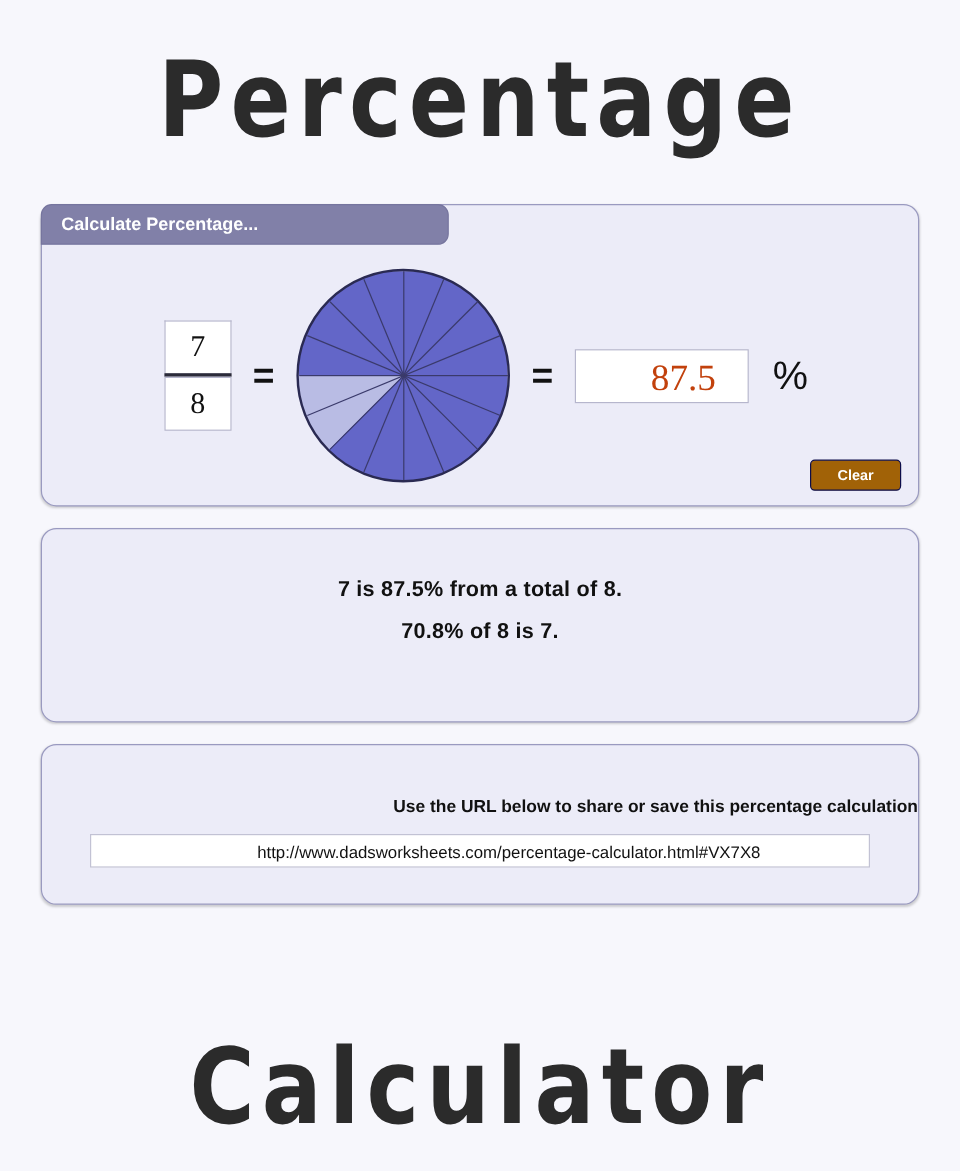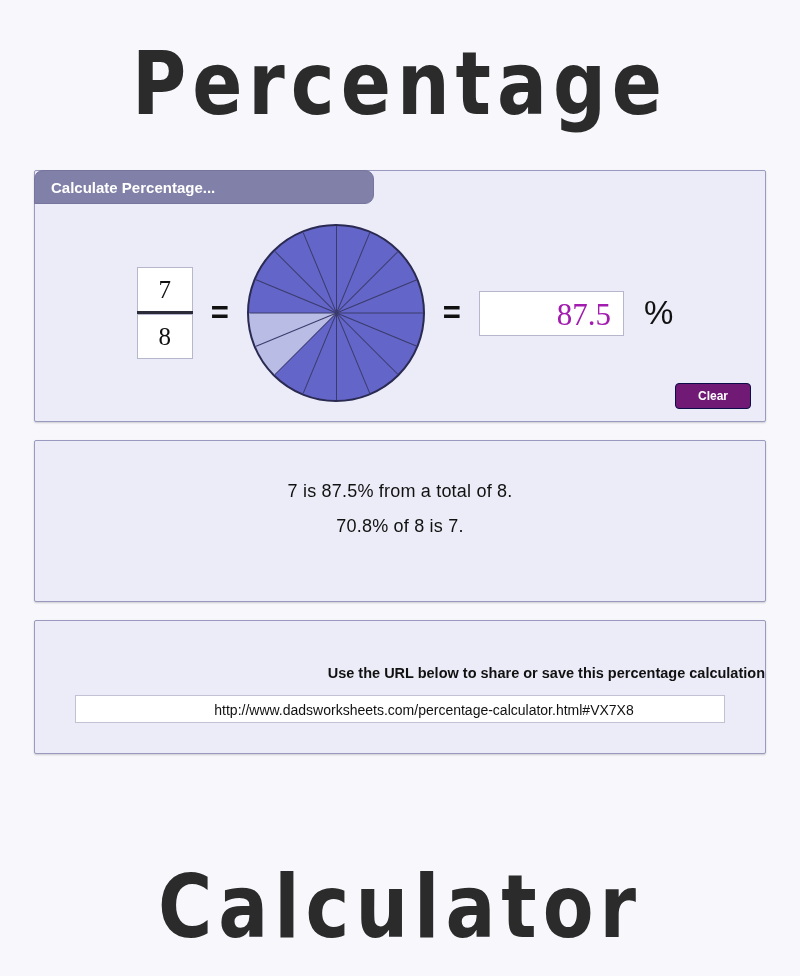--- a/index.html
+++ b/index.html
@@ -40,21 +40,21 @@
     bottom: 26px;
     transform: scaleY(1.18);
     transform-origin: center bottom;
   }
 
   .panel {
     position: relative;
     margin: 0 34px 18px 34px;
     background: #ececf8;
     border: 1px solid #9a9ac0;
-    border-radius: 2px;
+    border-radius: 13px;
     box-shadow: 0 1px 2px rgba(0,0,0,0.18);
   }
   .panel-header {
     position: absolute;
     top: -1px;
     left: -1px;
     height: 34px;
     line-height: 34px;
     background: #8180a8;
     color: #ffffff;
@@ -132,38 +132,38 @@
     height: 100%;
     background: #3a3a6b;
     transform-origin: 50% 50%;
   }
   .result-box {
     background: #ffffff;
     border: 1px solid #b6b6cd;
     width: 145px;
     height: 45px;
     line-height: 45px;
-    text-align: right;
+    text-align: center;
     padding-right: 12px;
     box-sizing: border-box;
     font-size: 31px;
     font-family: "Liberation Serif", serif;
-    color: #a21caf;
+    color: #c2410c;
     padding-left: 48px;
   }
   .percent-sign {
     font-size: 33px;
     color: #111;
     margin-left: 2px;
   }
   .clear-button {
     position: absolute;
     right: 14px;
     bottom: 12px;
-    background: #701a75;
+    background: #a16207;
     color: #ffffff;
     font-size: 12px;
     font-weight: bold;
     border: 1px solid #0d0d4a;
     border-radius: 4px;
     padding: 5px 22px;
     cursor: pointer;
   }
 
   
@@ -173,21 +173,21 @@
   .answer-body {
     position: absolute;
     top: 40px;
     left: 0;
     right: 0;
     bottom: 0;
     text-align: center;
   }
   .answer-line {
     font-size: 18px;
-    font-weight: normal;
+    font-weight: bold;
     color: #111;
     margin: 0 0 14px 0;
     letter-spacing: 0.2px;
   }
 
   
   #share-panel {
     height: 132px;
   }
   .share-body {

